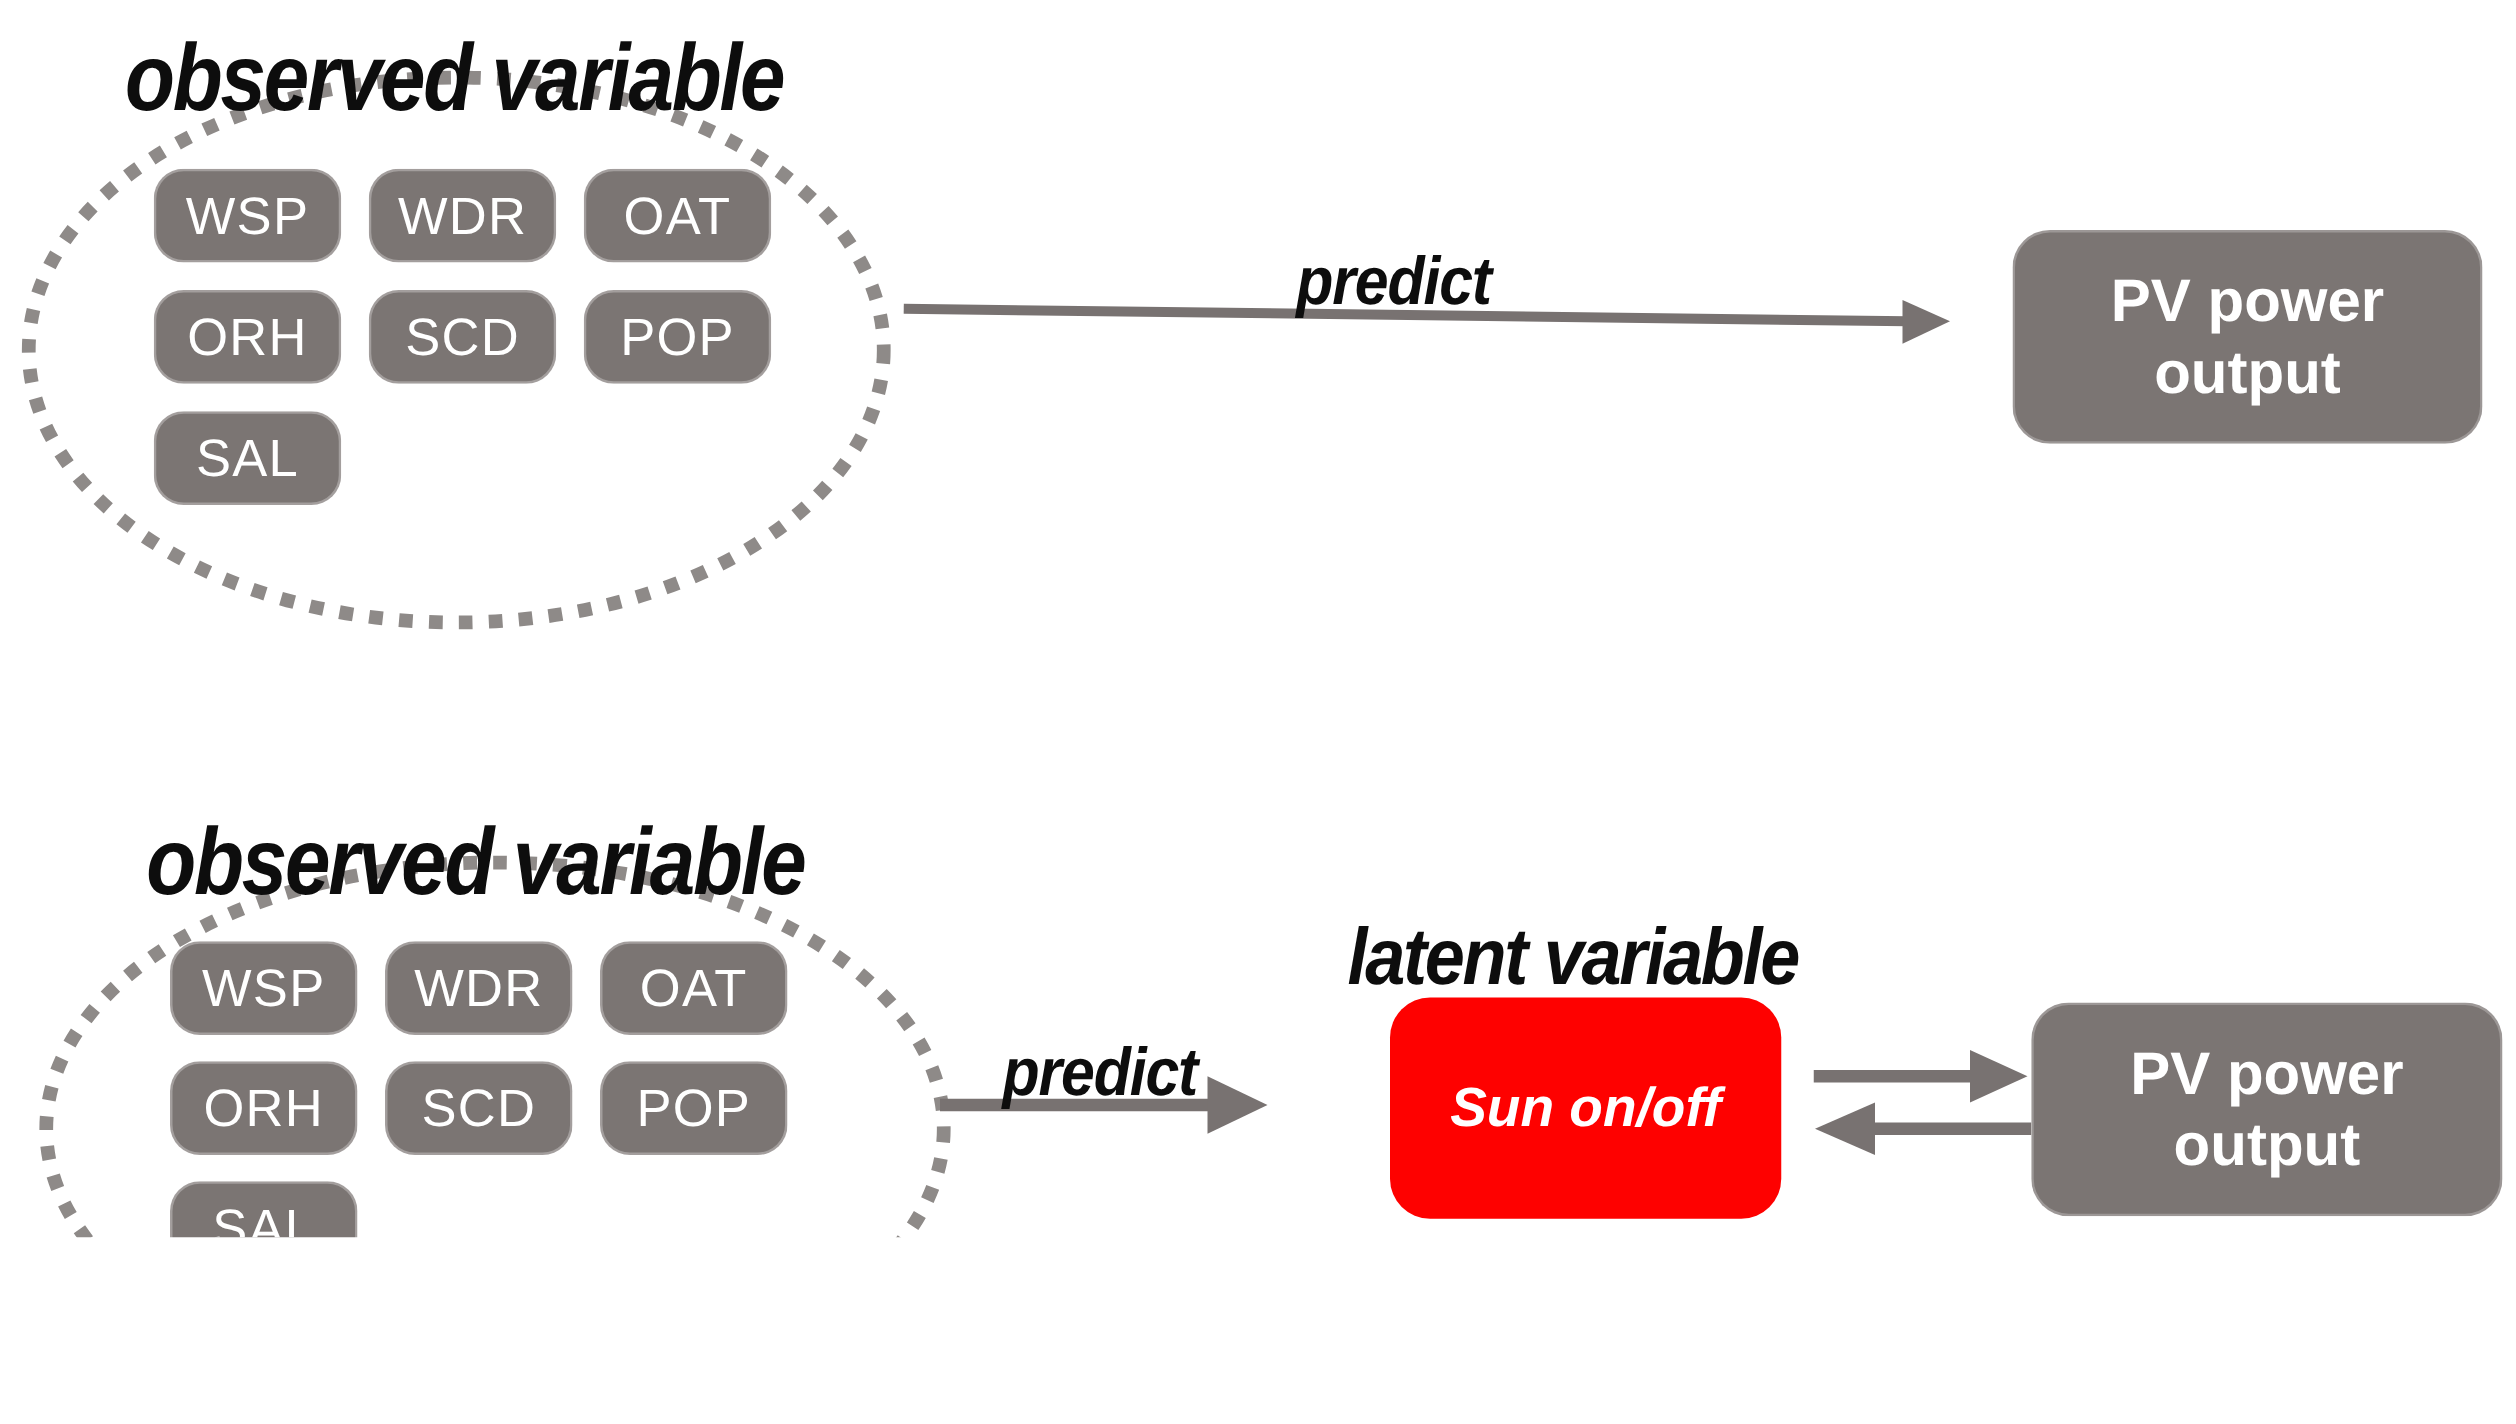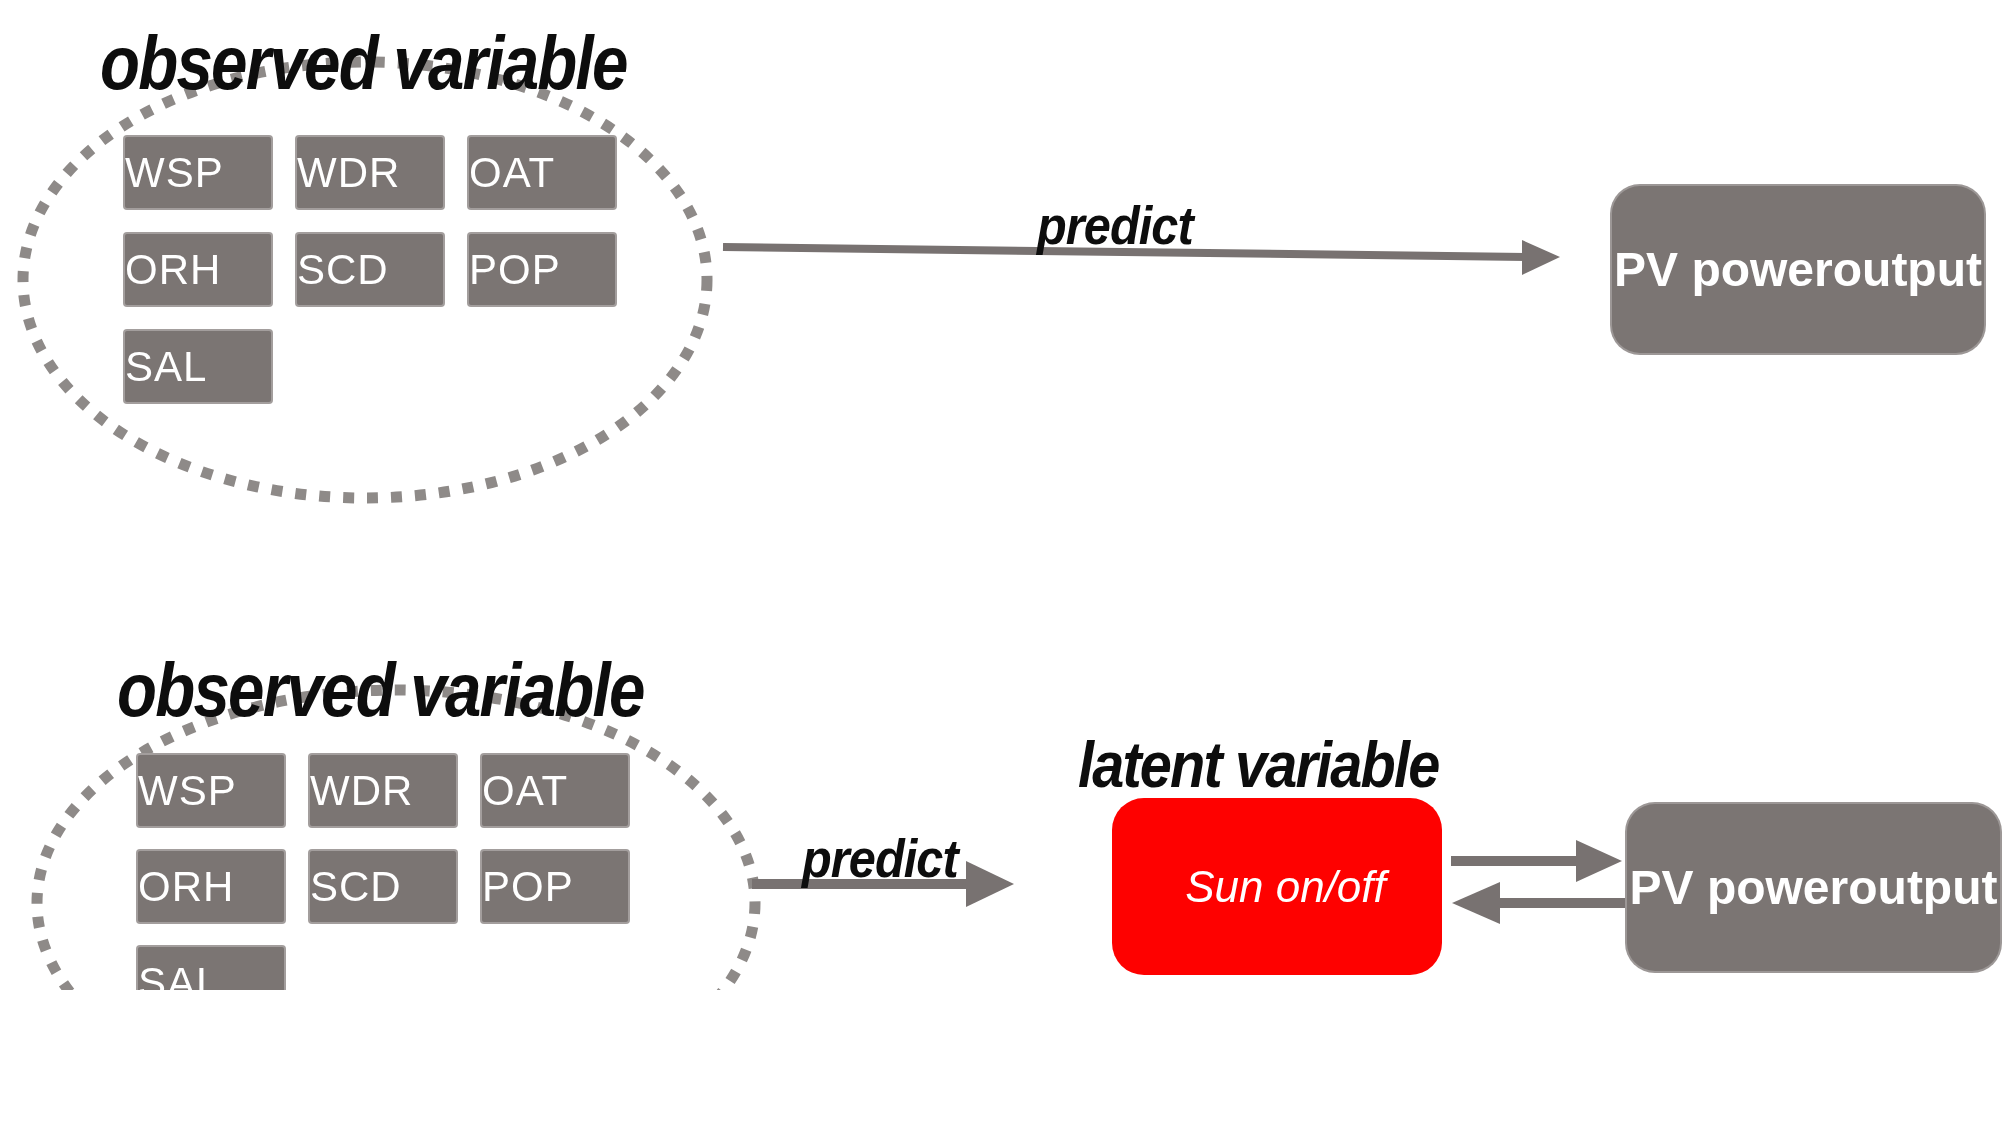--- a/index.html
+++ b/index.html
@@ -17,36 +17,36 @@
     position:absolute;white-space:nowrap;color:var(--title_black);
     font-style:italic;font-weight:bold;font-size:64px;line-height:1;
     transform:scaleX(.9);transform-origin:0 0;letter-spacing:-2px;
   }
   .predict-label{
     position:absolute;white-space:nowrap;color:var(--title_black);
     font-style:italic;font-weight:bold;font-size:54px;line-height:1;
     transform:scaleX(.9);transform-origin:0 0;letter-spacing:-1px;
   }
   .var-box{
-    position:absolute;width:150px;height:75px;border-radius:4px;
+    position:absolute;width:150px;height:75px;border-radius:24px;
     background:var(--box_gray);color:var(--label_white);
     border:2px solid rgba(255,255,255,.3);box-sizing:border-box;
-    display:flex;align-items:center;
+    display:flex;align-items:center;justify-content:center;
     font-size:42px;font-weight:normal;letter-spacing:1px;
   }
   .pv-box{
     position:absolute;border-radius:30px;background:var(--box_gray);
     color:var(--label_white);border:2px solid rgba(255,255,255,.25);box-sizing:border-box;
-    display:flex;align-items:center;justify-content:center;
+    display:flex;flex-direction:column;align-items:center;justify-content:center;
     font-weight:bold;font-size:48px;line-height:57px;text-align:center;
   }
   .latent-box{
     position:absolute;border-radius:32px;background:var(--latent_red);
     color:var(--label_white);display:flex;align-items:center;justify-content:center;
-    font-weight:normal;font-style:italic;font-size:44px;text-align:center;padding-left:17px;
+    font-weight:bold;font-style:italic;font-size:44px;text-align:center;
   }
 </style>
 </head>
 <body>
 
 <div id="stage">
 
   <svg id="diagram-layer" viewBox="0 0 2013 1139" xmlns="http://www.w3.org/2000/svg">
 
     <ellipse cx="365" cy="280" rx="342" ry="218" fill="none" stroke-width="11" stroke-dasharray="11 13" stroke="#8e8a88"></ellipse>

